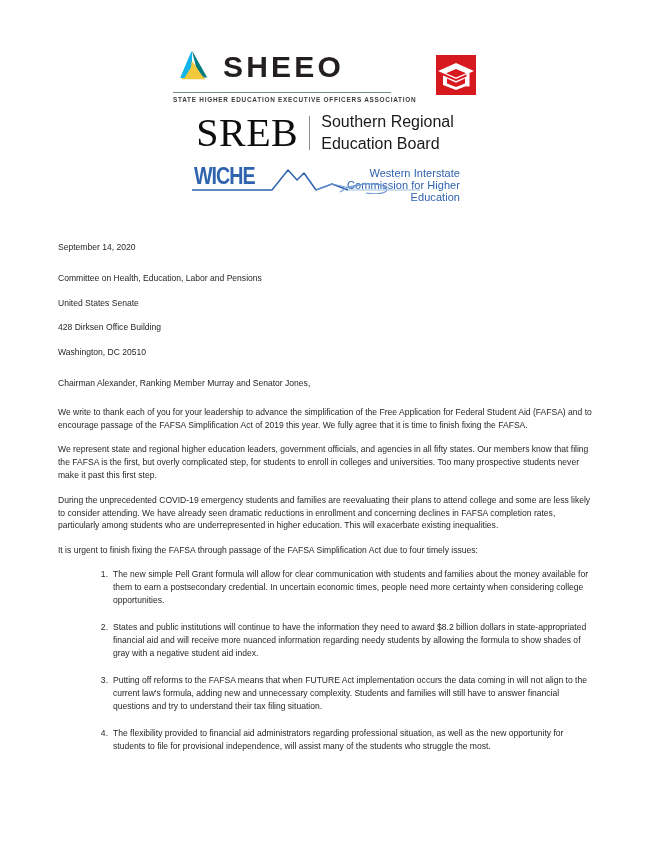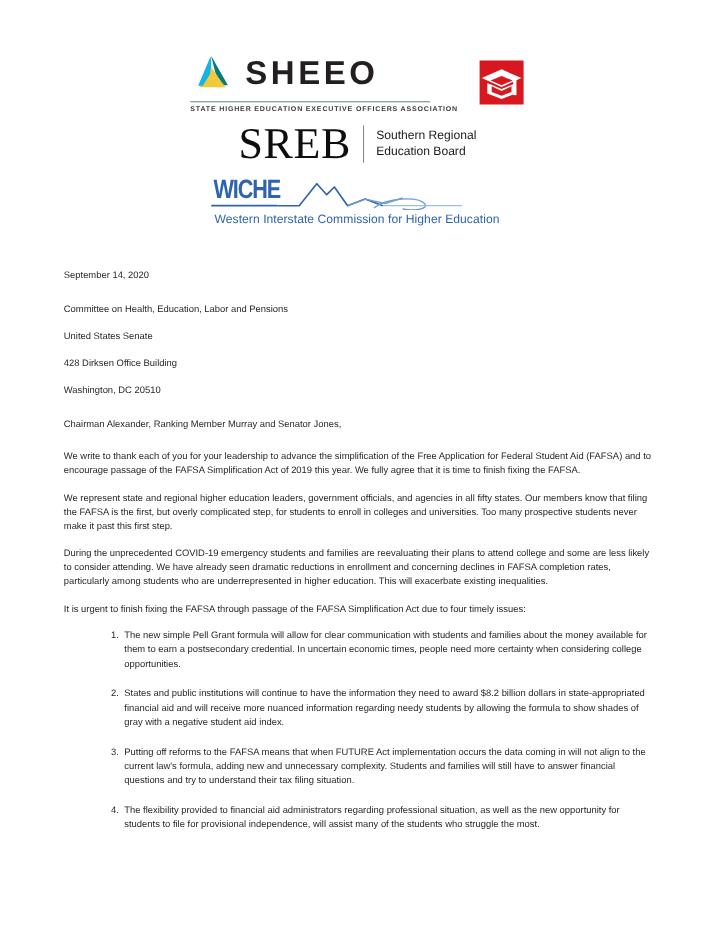--- a/index.html
+++ b/index.html
@@ -169,31 +169,32 @@
     letter-spacing: 0.5px;
     color: #0d0d0d;
     line-height: 1;
   }
   .sreb-divider {
     width: 1px;
     height: 34px;
     background: #8c8c8c;
   }
   .sreb-sub {
-    font-size: 11px;
+    font-size: 16px;
     color: #1a1a1a;
     line-height: 1.35;
   }
 
   
   .wiche {
     display: flex;
-    flex-direction: column;
+    flex-direction: row;
     align-items: flex-start;
     width: 270px;
+    text-align: right;
   }
   .wiche-top {
     position: relative;
     width: 270px;
     height: 30px;
   }
   .wiche-word {
     position: absolute;
     left: 4px;
     top: 0;

